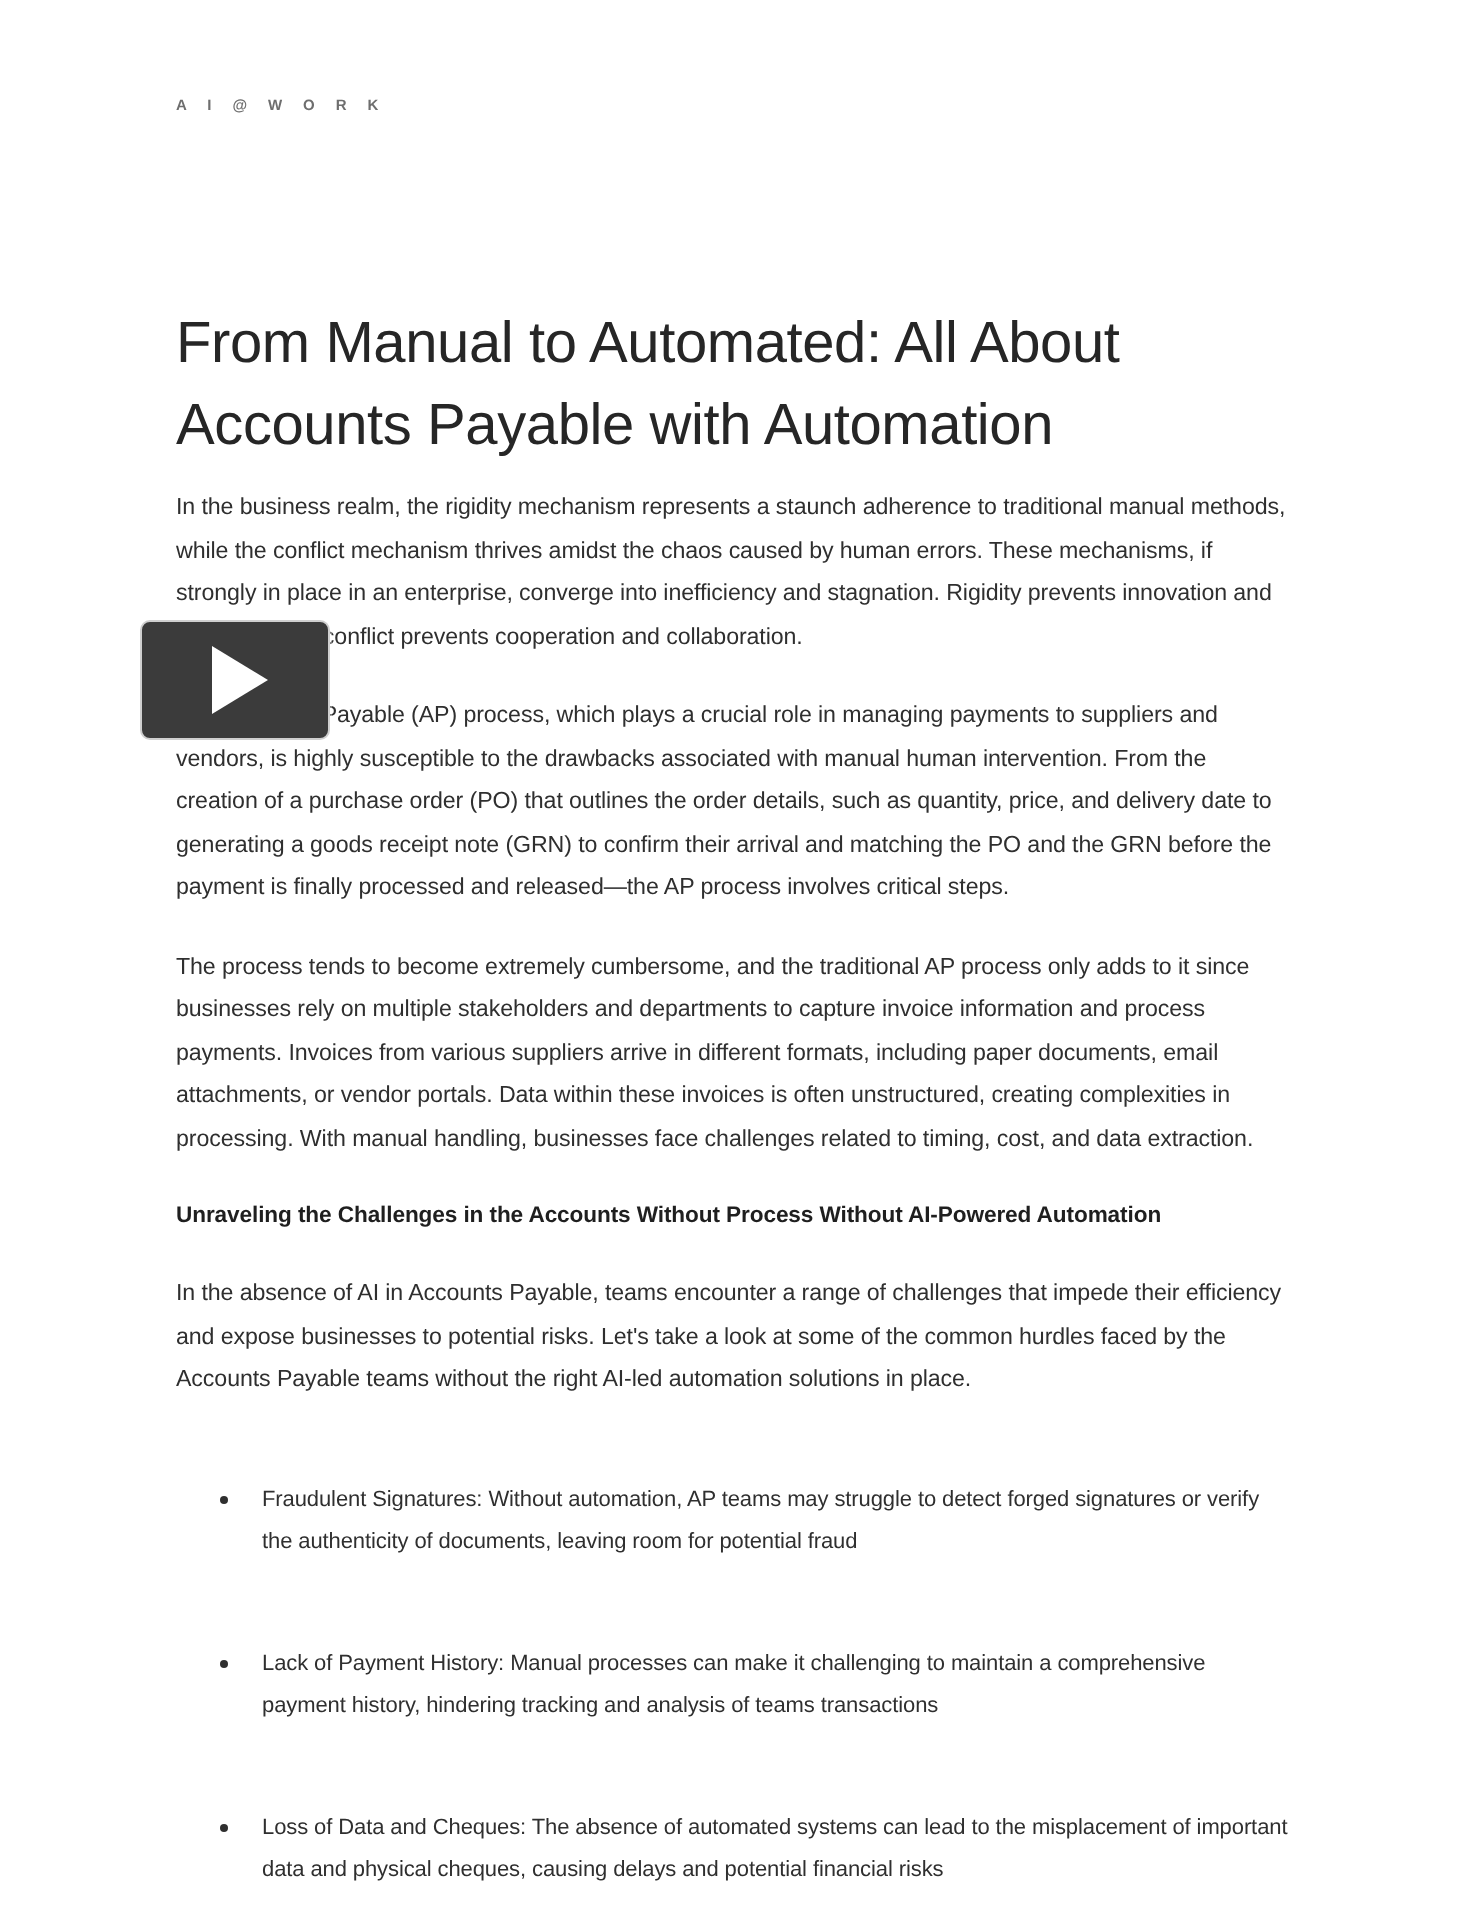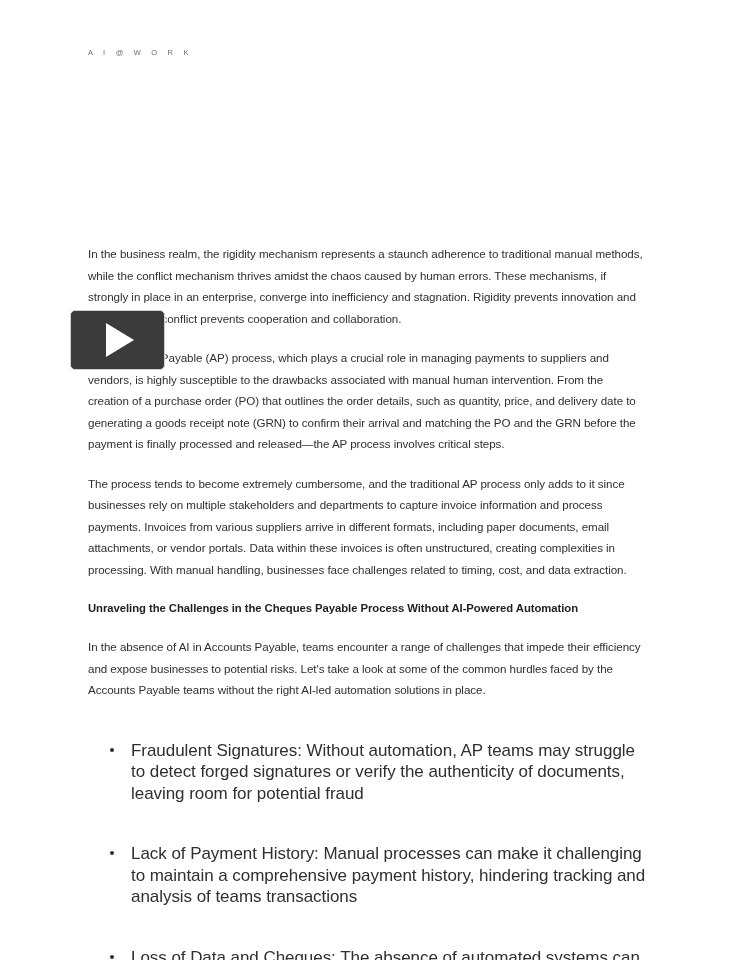--- a/index.html
+++ b/index.html
@@ -62,21 +62,21 @@
     line-height: 47px;
     font-weight: 700;
     color: #22549E;
     letter-spacing: -1px;
   }
   .logo-tagline {
     margin-top: 6px;
     font-size: 7.5px;
     letter-spacing: 4.2px;
     color: #6e6e6e;
-    font-weight: 400;
+    font-weight: 700;
     font-family: "Liberation Sans", sans-serif;
     white-space: nowrap;
   }
 
   
   .doc-title {
     position: absolute;
     left: 88px;
     top: 133px;
     width: 540px;
@@ -117,21 +117,21 @@
   
   .bullets {
     margin: 22px 0 0 0;
     padding: 0;
     list-style: none;
   }
   .bullet {
     position: relative;
     padding-left: 43px;
     margin-bottom: 27px;
-    font-size: 17px;
+    font-size: 11px;
     line-height: 21.5px;
     color: #2f2f2f;
     letter-spacing: -0.05px;
     margin-top: 39px;
   }
   .bullet:last-child { margin-bottom: 0; }
   .bullet-dot {
     position: absolute;
     left: 22px;
     top: 8px;
@@ -168,30 +168,31 @@
 </style>
 </head>
 <body>
 
 <div class="page">
 
   <div class="logo">
     <div class="logo-tagline">A I  @  W O R K</div>
   </div>
 
+  <h1 class="doc-title">From Manual to Automated: All About Accounts Payable with Automation</h1>
 
   <div class="content">
 
     <p class="para">In the business realm, the rigidity mechanism represents a staunch adherence to traditional manual methods, while the conflict mechanism thrives amidst the chaos caused by human errors. These mechanisms, if strongly in place in an enterprise, converge into inefficiency and stagnation. Rigidity prevents innovation and change, while conflict prevents cooperation and collaboration.</p>
 
     <p class="para">The Accounts Payable (AP) process, which plays a crucial role in managing payments to suppliers and vendors, is highly susceptible to the drawbacks associated with manual human intervention. From the creation of a purchase order (PO) that outlines the order details, such as quantity, price, and delivery date to generating a goods receipt note (GRN) to confirm their arrival and matching the PO and the GRN before the payment is finally processed and released—the AP process involves critical steps.</p>
 
     <p class="para">The process tends to become extremely cumbersome, and the traditional AP process only adds to it since businesses rely on multiple stakeholders and departments to capture invoice information and process payments. Invoices from various suppliers arrive in different formats, including paper documents, email attachments, or vendor portals. Data within these invoices is often unstructured, creating complexities in processing. With manual handling, businesses face challenges related to timing, cost, and data extraction.</p>
 
-    <p class="subhead">Unraveling the Challenges in the Cheques Payable Process Without AI-Powered Automation</p>
+    <p class="subhead">Unraveling the Challenges in the Accounts Without Process Without AI-Powered Automation</p>
 
     <p class="para">In the absence of AI in Accounts Payable, teams encounter a range of challenges that impede their efficiency and expose businesses to potential risks. Let's take a look at some of the common hurdles faced by the Accounts Payable teams without the right AI-led automation solutions in place.</p>
 
     <ul class="bullets">
       <li class="bullet">
         <span class="bullet-dot"></span>
         <span>Fraudulent Signatures: Without automation, AP teams may struggle to detect forged signatures or verify the authenticity of documents, leaving room for potential fraud</span>
       </li>
       <li class="bullet">
         <span class="bullet-dot"></span>

